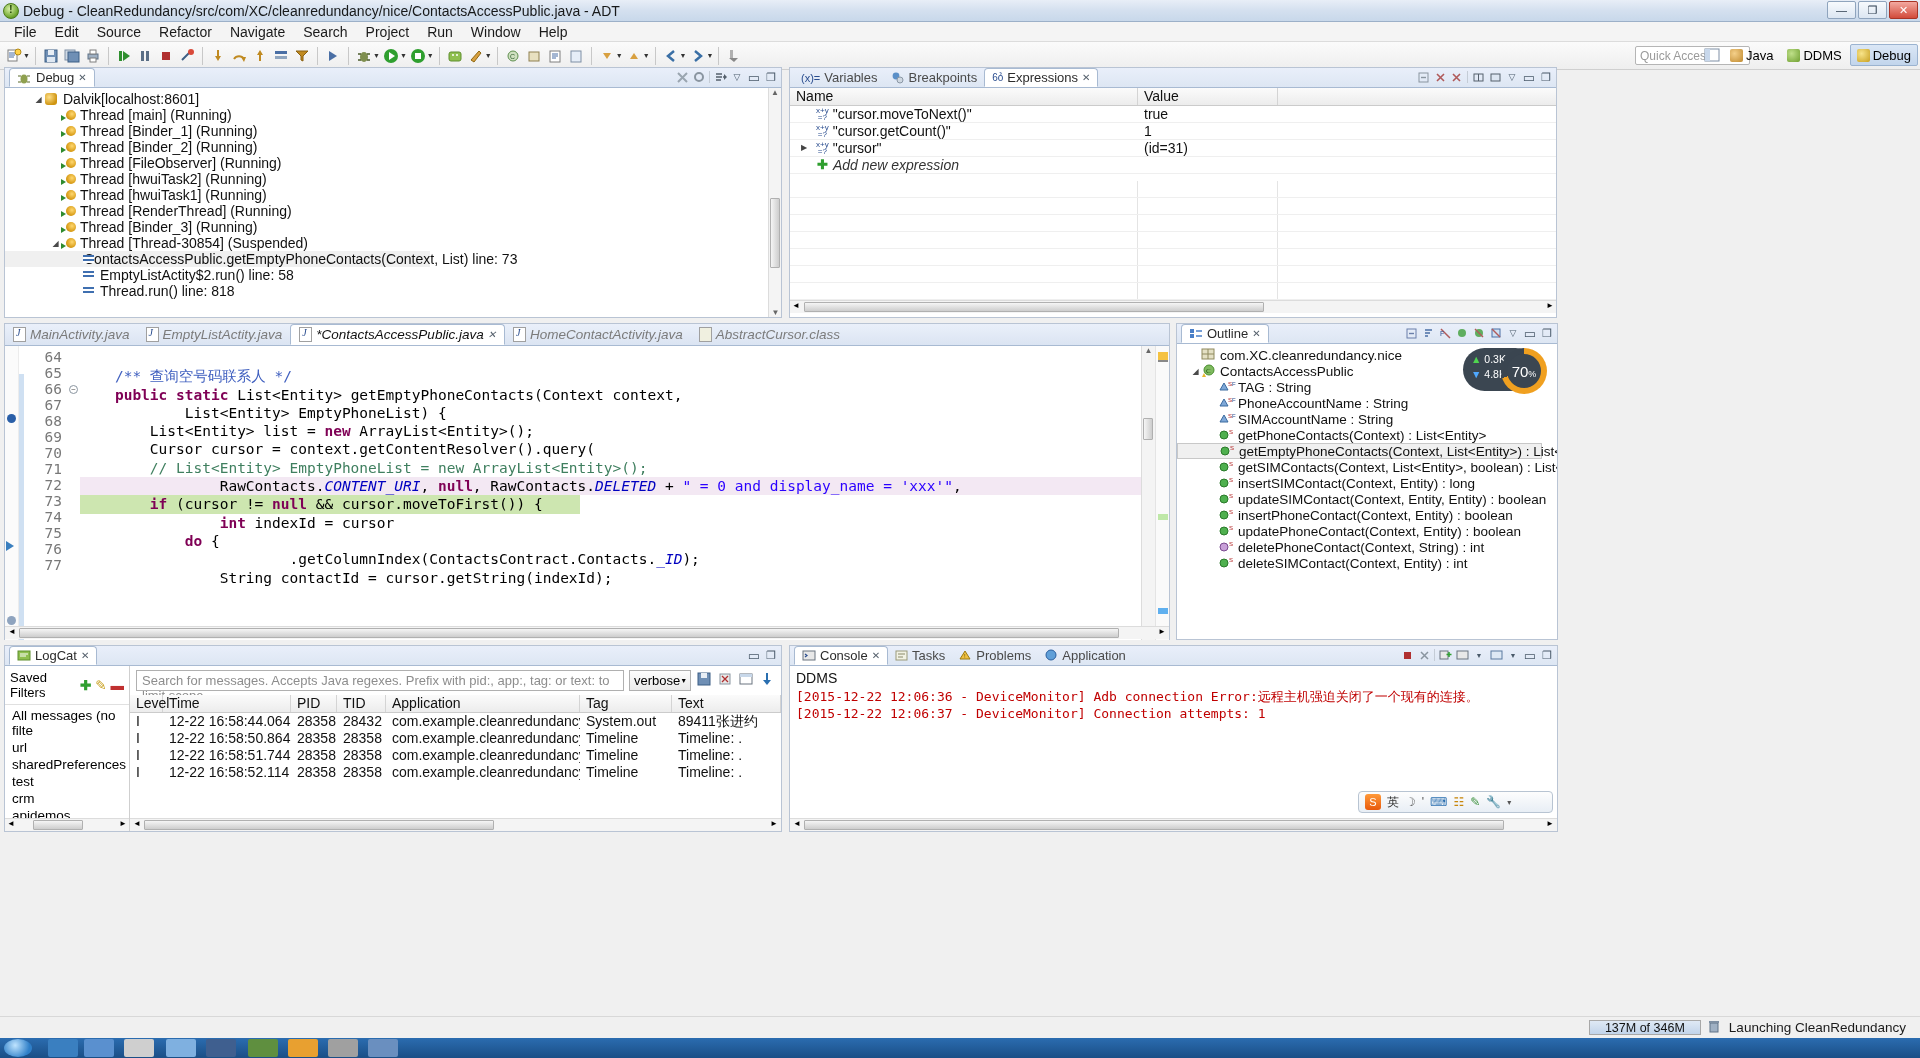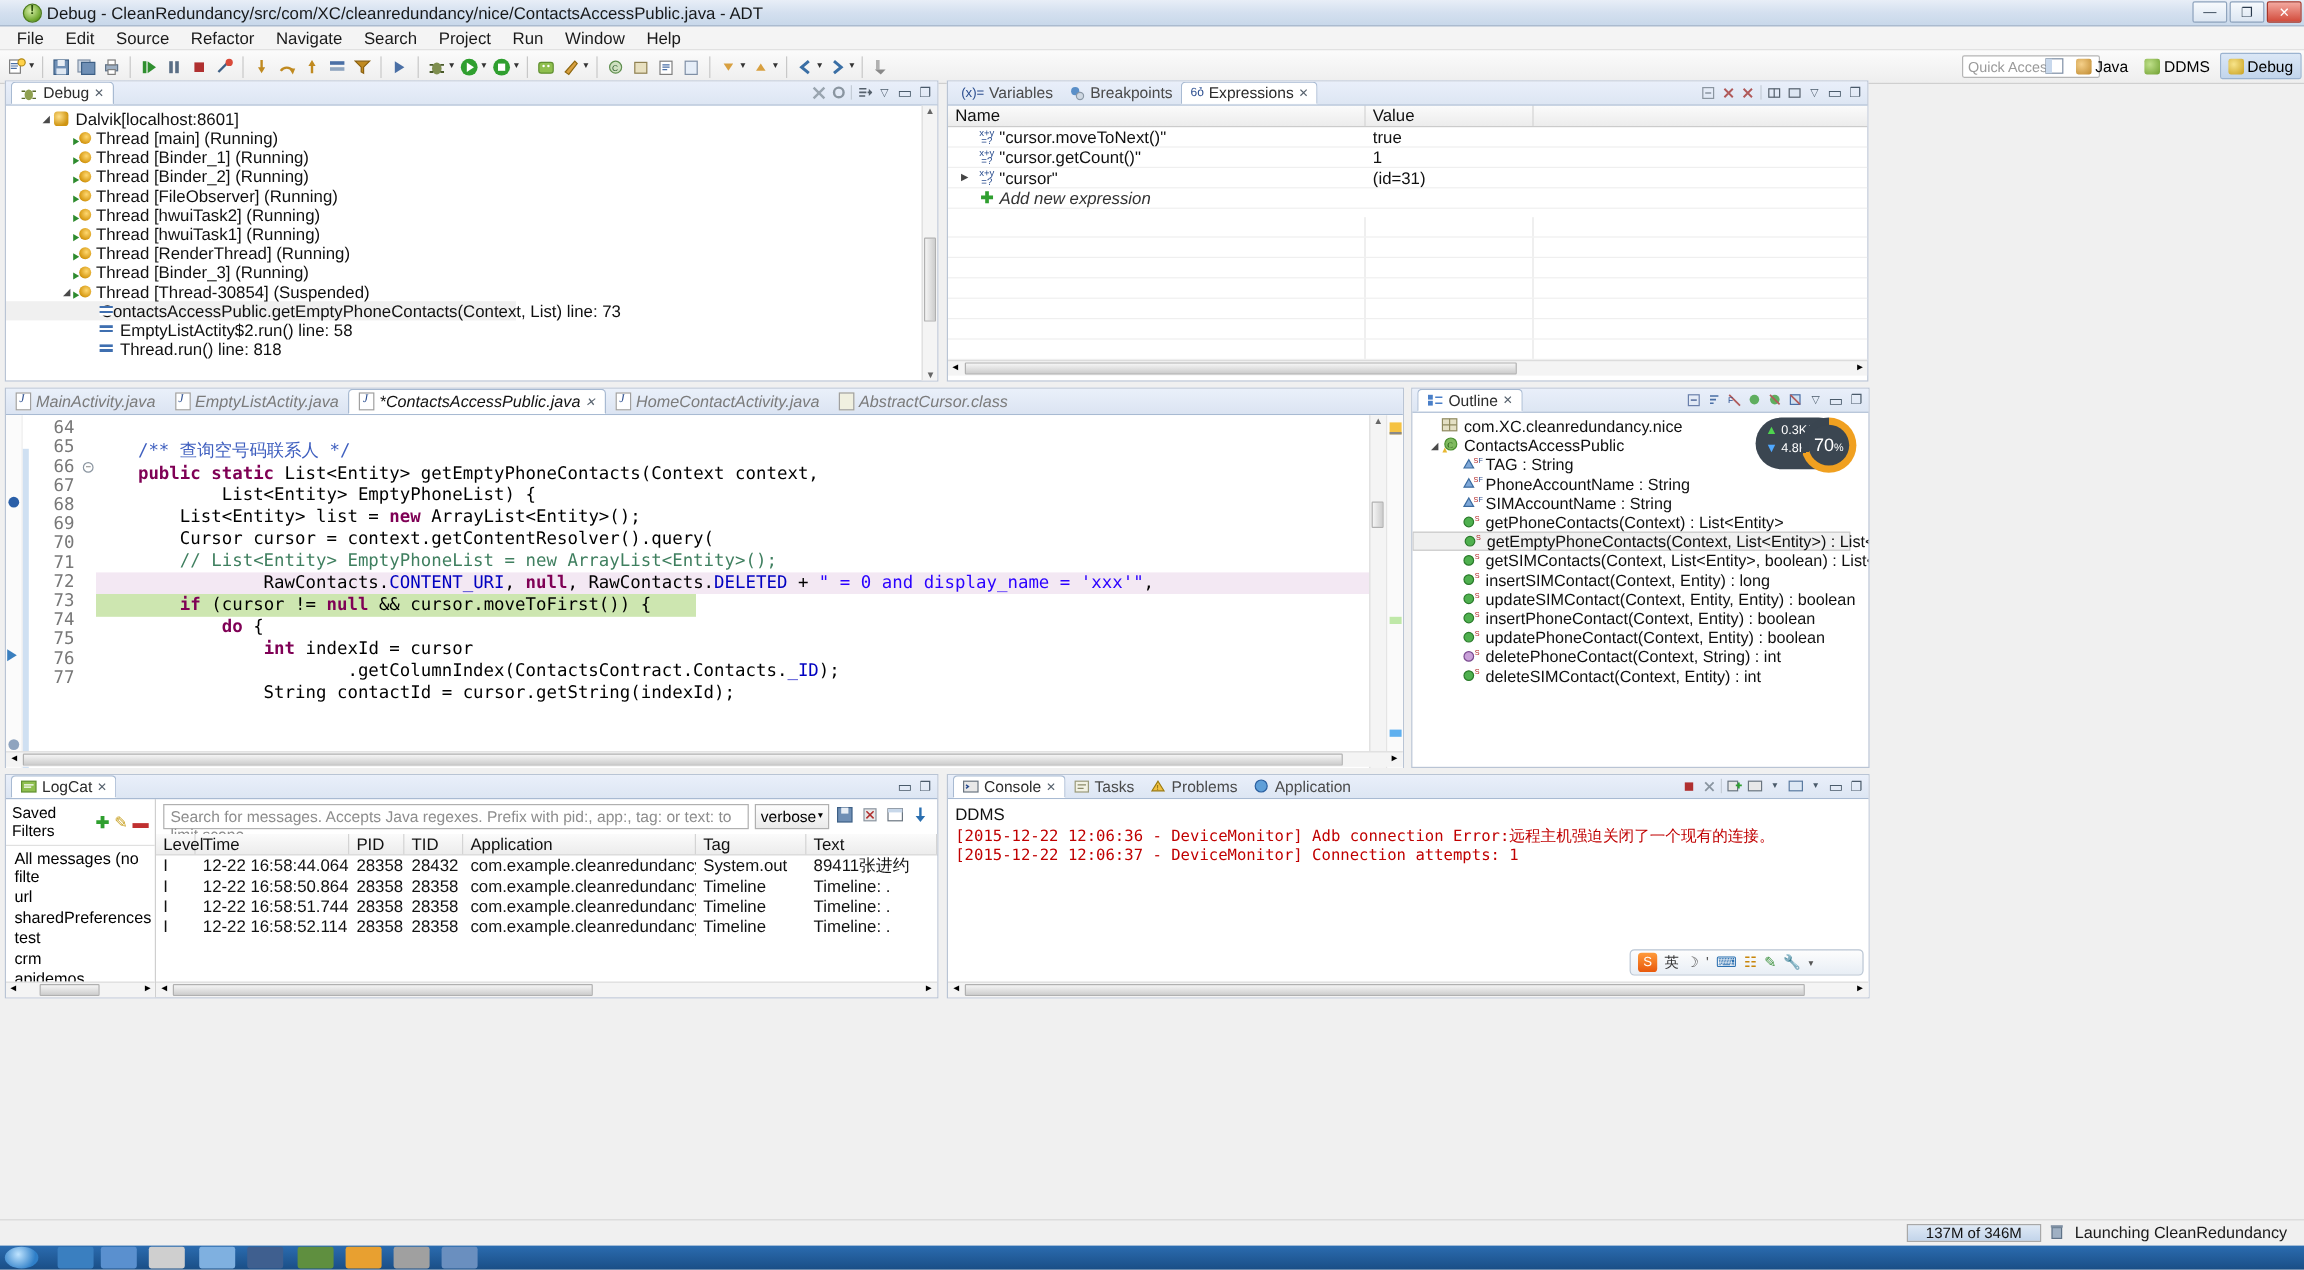--- a/index.html
+++ b/index.html
@@ -8,21 +8,21 @@
     width:1920px; height:1058px;
     font-family:"Liberation Sans", sans-serif;
     font-size:15px;
     background:#f0f0f0;
     overflow:hidden;
     -webkit-font-smoothing:antialiased;
   }
   
   .titlebar{
     height:22px; background:linear-gradient(180deg,#e8eef7 0%,#d4e0ef 50%,#c8d8ea 100%);
-    border-bottom:1px solid #9cb0c8; display:flex; align-items:center; padding:0 16px;
+    border-bottom:1px solid #9cb0c8; display:flex; align-items:center; padding:0 0;
     position:relative;
   }
   .tb-icon{ width:16px;height:16px;margin:0 4px 0 3px; border-radius:50%;
     background:radial-gradient(circle at 40% 35%, #d8f0a8, #6aa32a 70%, #3d6b14);
     border:1px solid #4c7a1c; position:relative;}
   .tb-icon::after{content:"!";position:absolute;left:5px;top:-1px;color:#2d4f0d;font-size:11px;font-weight:bold;}
   .tb-title{font-size:14px;color:#17191a;}
   .tb-buttons{position:absolute;right:2px;top:1px;display:flex;gap:2px;}
   .tb-btn{width:29px;height:18px;border:1px solid #8fa4bd;border-radius:2px;
     background:linear-gradient(180deg,#f7fafd,#dce6f2);display:flex;align-items:center;justify-content:center;
@@ -84,21 +84,21 @@
   .etab{display:flex;align-items:center;gap:4px;height:21px;padding:0 8px;font-size:13.5px;color:#7b7b7b;}
   .etab.active{background:#fff;border:1px solid #a8bad2;border-bottom-color:#fff;color:#111;
     border-top-left-radius:4px;border-top-right-radius:4px;}
   .jfile{width:13px;height:15px;background:#fff;border:1px solid #a0a0a0;position:relative;display:inline-block;}
   .jfile::after{content:"J";position:absolute;left:2px;top:-1px;font-size:10px;color:#2a4d8f;font-family:"Liberation Serif",serif;}
   .code{font-family:"DejaVu Sans Mono","Liberation Mono",monospace;font-size:14.5px;line-height:18.3px;white-space:pre;}
   .gutter{width:44px;text-align:right;padding-right:6px;color:#787878;font-family:"DejaVu Sans Mono",monospace;font-size:14.5px;}
   .kw{color:#7f0055;font-weight:bold;}
   .cm{color:#3f7f5f;}
   .jd{color:#3f5fbf;}
-  .fld{color:#0000c0;}
+  .fld{color:#0000c0;font-style:italic;}
   .str{color:#2a00ff;}
 
   
   .lc-left{width:125px;border-right:1px solid #cfcfcf;background:#fff;font-size:13.5px;}
   .searchbox{height:21px;border:1px solid #b0b0b0;background:#fff;font-size:13px;color:#8d8d8d;padding:2px 5px;}
   .combo{height:21px;border:1px solid #b0b0b0;background:linear-gradient(180deg,#fdfdfd,#eaeaea);font-size:13px;
     display:flex;align-items:center;justify-content:space-between;padding:0 4px;}
 
   .console-line{font-family:"DejaVu Sans Mono",monospace;font-size:13px;color:#c00000;white-space:nowrap;}
 
@@ -696,22 +696,22 @@
     <div style="flex:1;padding-top:3px;position:relative;overflow:hidden;">
       <div class="code" style="height:18.3px;"></div>
       <div class="code"><span class="jd">    /** </span><span class="jd">查询空号码联系人 */</span></div>
       <div class="code">    <span class="kw">public static</span> List&lt;Entity&gt; getEmptyPhoneContacts(Context context,</div>
       <div class="code">            List&lt;Entity&gt; EmptyPhoneList) {</div>
       <div class="code">        List&lt;Entity&gt; list = <span class="kw">new</span> ArrayList&lt;Entity&gt;();</div>
       <div class="code">        Cursor cursor = context.getContentResolver().query(</div>
       <div class="code"><span class="cm">        // List&lt;Entity&gt; EmptyPhoneList = new ArrayList&lt;Entity&gt;();</span></div>
       <div class="code" style="background:#f3e8f3;">                RawContacts.<span class="fld">CONTENT_URI</span>, <span class="kw">null</span>, RawContacts.<span class="fld">DELETED</span> + <span class="str">" = 0 and display_name = 'xxx'"</span>,</div>
       <div class="code" style="background:#cde6b0;width:500px;">        <span class="kw">if</span> (cursor != <span class="kw">null</span> &amp;&amp; cursor.moveToFirst()) {</div>
+      <div class="code">                <span class="kw">int</span> indexId = cursor</div>
       <div class="code">            <span class="kw">do</span> {</div>
-      <div class="code">                <span class="kw">int</span> indexId = cursor</div>
       <div class="code">                        .getColumnIndex(ContactsContract.Contacts.<span class="fld">_ID</span>);</div>
       <div class="code">                String contactId = cursor.getString(indexId);</div>
       <div class="code" style="color:#8a0f4f;"></div>
     </div>
 
     <div class="scroll-v" style="width:14px;height:294px;">
       <div style="text-align:center;font-size:8px;color:#666;">▲</div>
       <div class="thumb" style="top:72px;height:22px;"></div>
     </div>
     <div style="width:14px;background:#fafafa;border-left:1px solid #e4e4e4;position:relative;">

